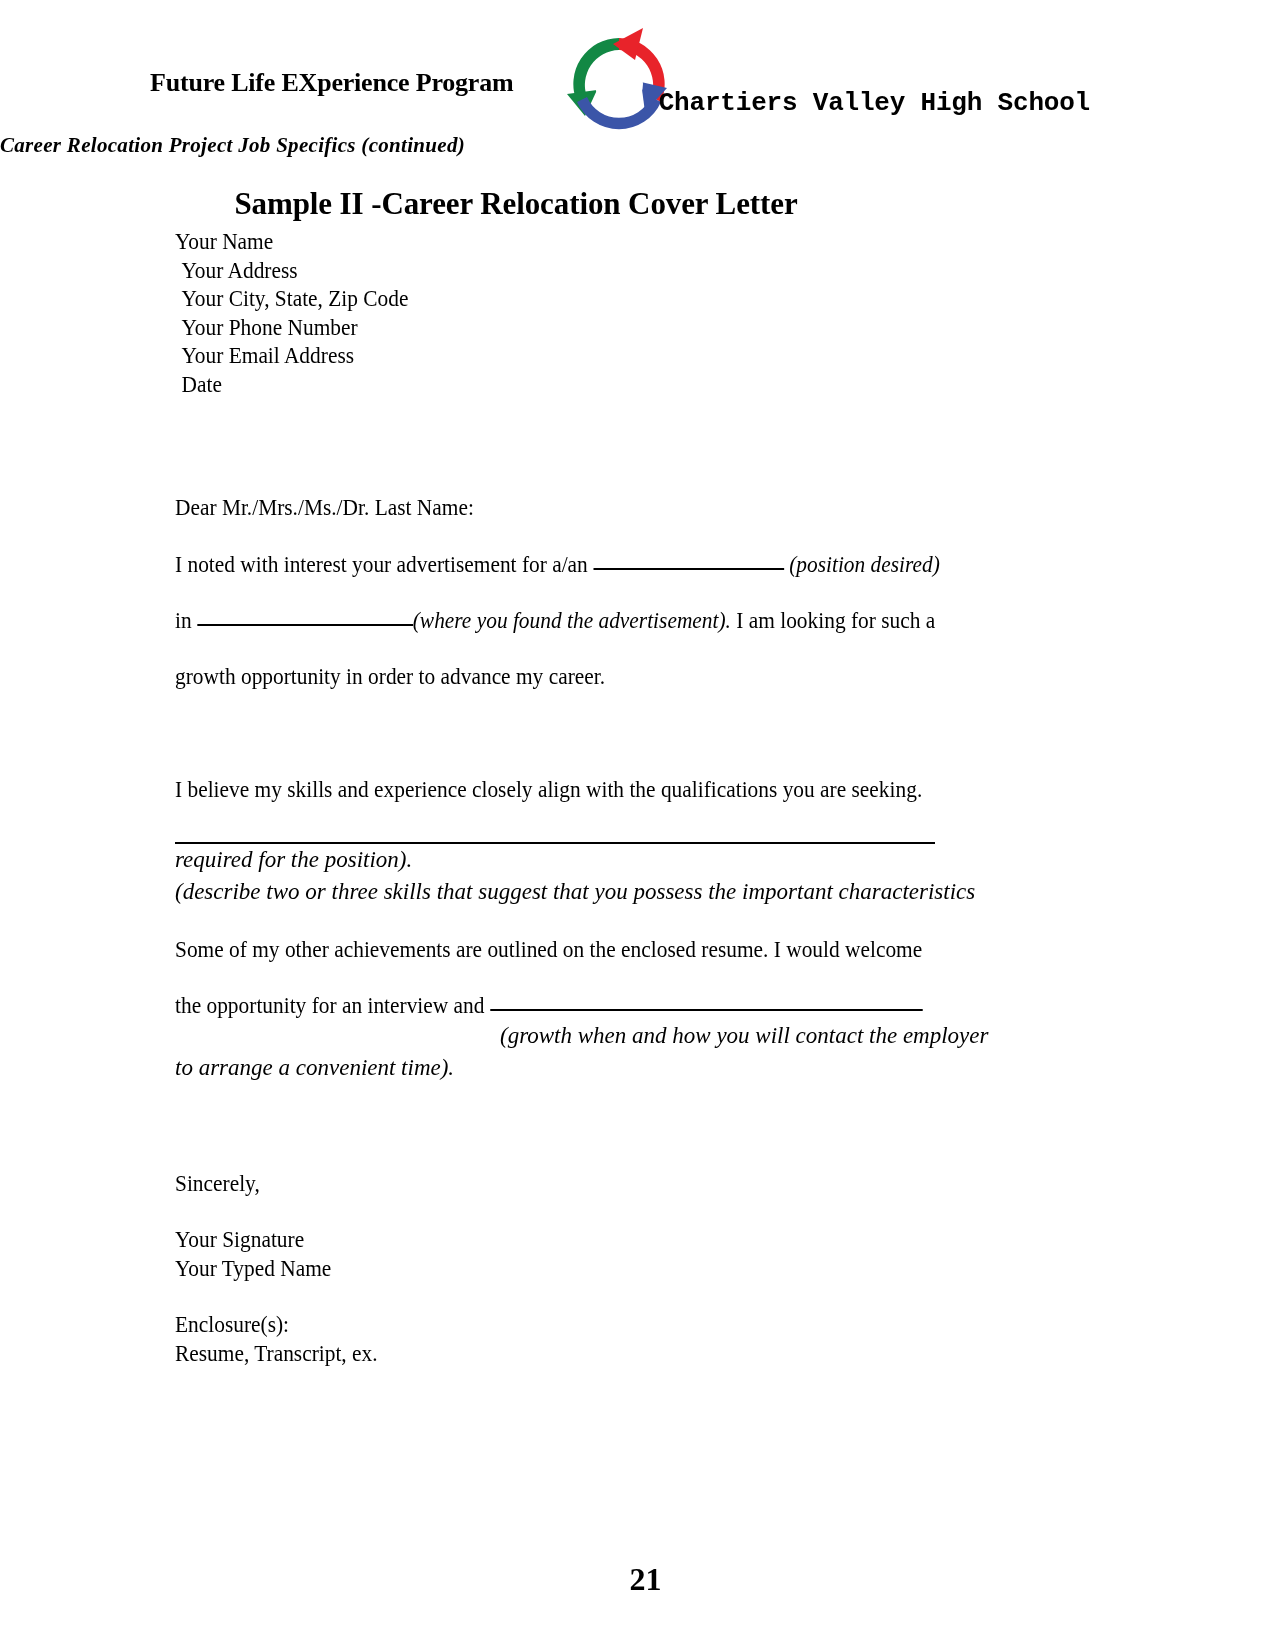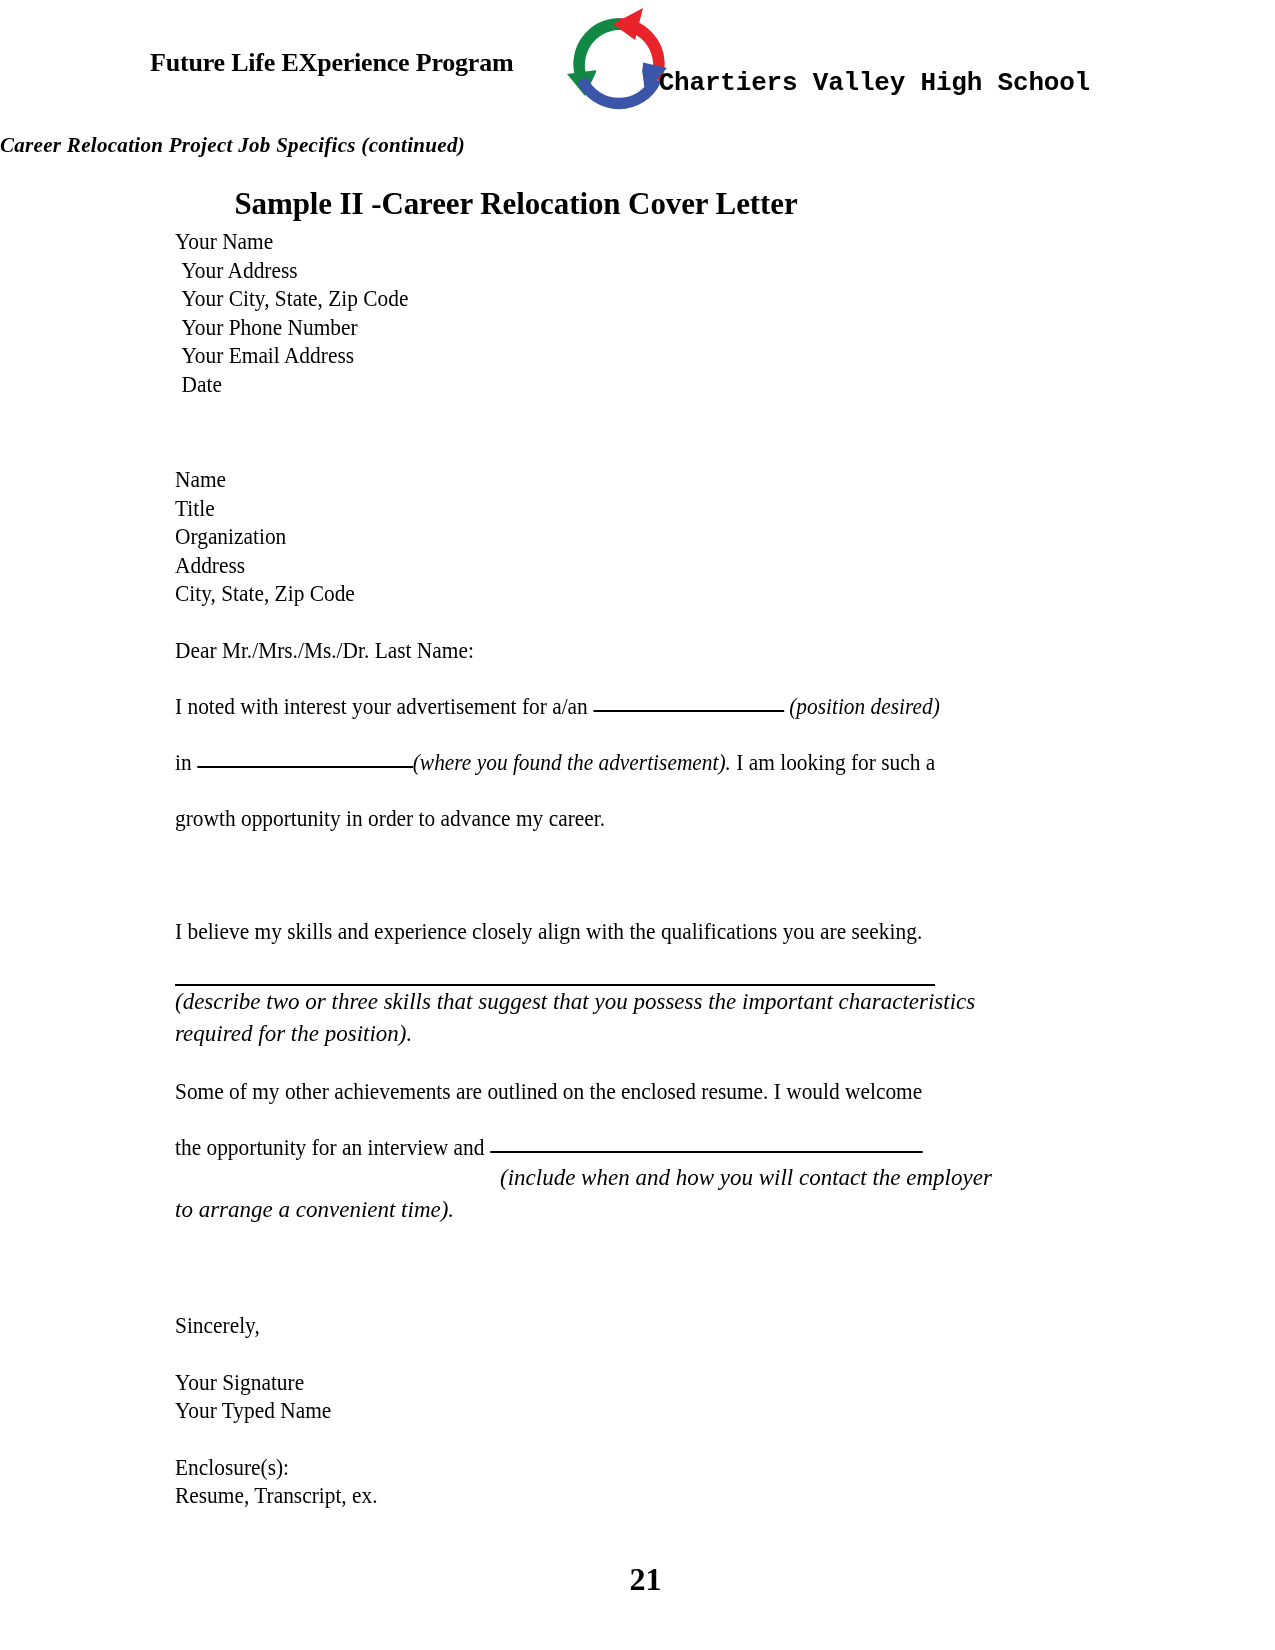--- a/index.html
+++ b/index.html
@@ -17,21 +17,21 @@
     width: 1275px;
     height: 1650px;
     background: #ffffff;
     overflow: hidden;
     box-sizing: border-box;
   }
 
   
   .header {
     position: absolute;
-    top: 34px;
+    top: 54px;
     left: 150px;
     width: 940px;
     height: 70px;
   }
   .header-left {
     position: absolute;
     left: 0;
     top: 14px;
     font-family: "Liberation Serif", "DejaVu Serif", serif;
     font-weight: bold;
@@ -209,27 +209,20 @@
       <div class="ln indent-1">Your Address</div>
       <div class="ln indent-1">Your City, State, Zip Code</div>
       <div class="ln indent-1">Your Phone Number</div>
       <div class="ln indent-1">Your Email Address</div>
       <div class="ln indent-1">Date</div>
     </div>
 
     <div class="spacer-md"></div>
     <div class="spacer-xs"></div>
 
-    <div>
-      <div class="ln">Name</div>
-      <div class="ln">Title</div>
-      <div class="ln">Organization</div>
-      <div class="ln">Address</div>
-      <div class="ln">City, State, Zip Code</div>
-    </div>
 
     <div class="spacer-sm"></div>
 
     <div class="ln">Dear Mr./Mrs./Ms./Dr. Last Name:</div>
 
     <div class="spacer-sm"></div>
 
     <div class="para">
       <span>I noted with interest your advertisement for a/an </span><span class="blank blank-pos"></span><span class="ital"> (position desired)</span>
     </div>
@@ -247,36 +240,36 @@
     <div class="spacer-md"></div>
     <div class="spacer-sm"></div>
 
     <div class="para">I believe my skills and experience closely align with the qualifications you are seeking.</div>
 
     <div class="spacer-sm"></div>
     <div class="spacer-xs"></div>
 
     <div class="blank-full"></div>
     <div class="ital-block">
+      <div>required for the position).</div>
       <div>(describe two or three skills that suggest that you possess the important characteristics</div>
-      <div>required for the position).</div>
     </div>
 
     <div class="spacer-sm"></div>
 
     <div class="para">Some of my other achievements are outlined on the enclosed resume. I would welcome</div>
 
     <div class="spacer-sm"></div>
 
     <div class="para">
       <span>the opportunity for an interview and </span><span class="blank blank-interview"></span>
     </div>
 
     <div class="ital-block">
-      <div class="closing-indent">(include when and how you will contact the employer</div>
+      <div class="closing-indent">(growth when and how you will contact the employer</div>
       <div>to arrange a convenient time).</div>
     </div>
 
     <div class="spacer-lg"></div>
 
     <div class="ln">Sincerely,</div>
 
     <div class="spacer-sm"></div>
 
     <div class="ln">Your Signature</div>

